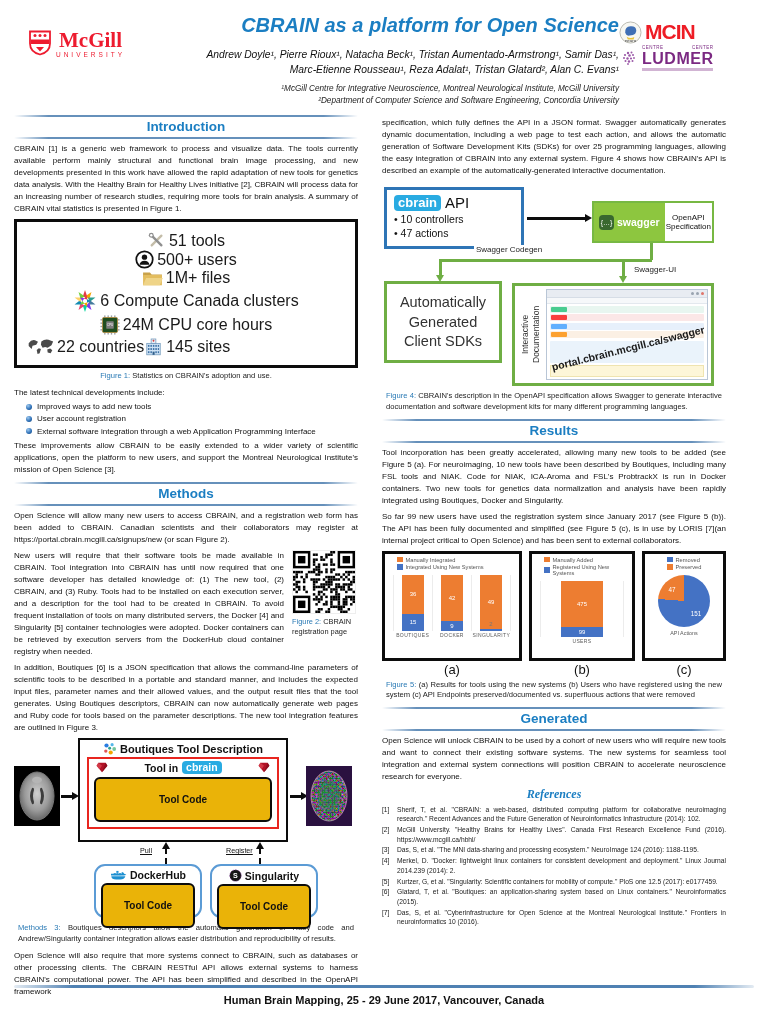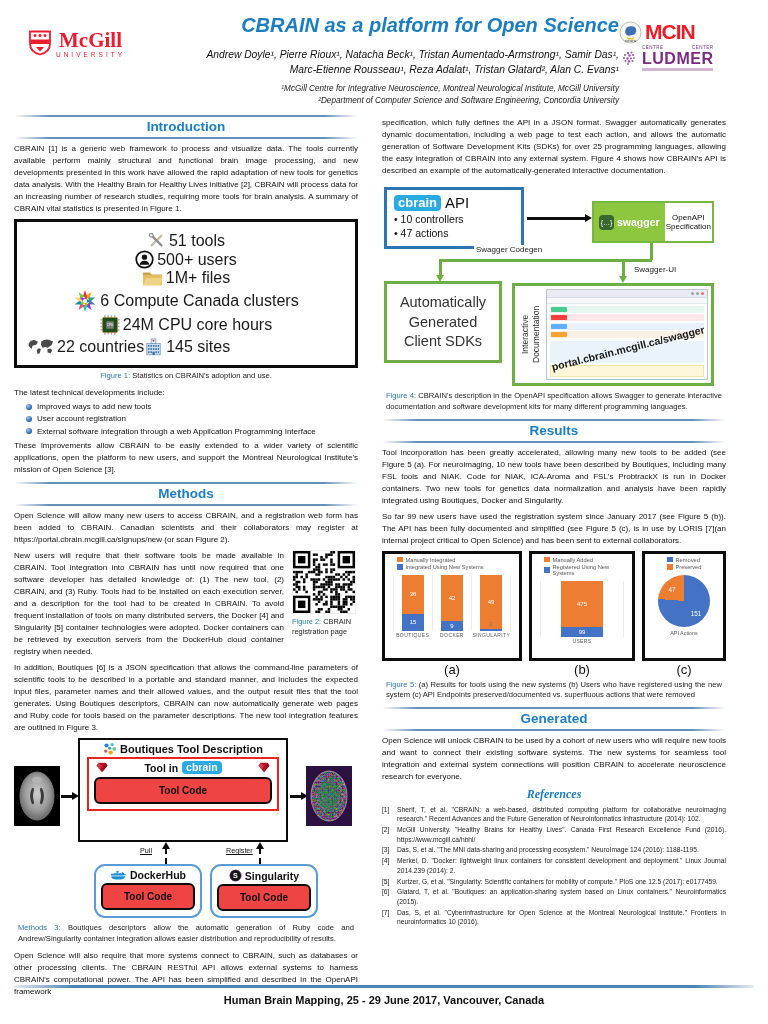--- a/index.html
+++ b/index.html
@@ -62,21 +62,21 @@
   .qr-wrap svg { width:64px; height:64px; display:block; border:1px solid #eee; }
   .qr-cap { font-size:7.4px; line-height:1.35; margin-top:3px; color:#222; }
 
   
   .fig3 { position:relative; height:182px; margin-top:4px; }
   .f3-outer { position:absolute; left:64px; top:0; width:210px; height:104px; border:2.5px solid #0c0c0c; background:#fff; }
   .f3-title { display:flex; align-items:center; justify-content:center; gap:3px; font-weight:bold; font-size:11px; padding:2px 0 1px; }
   .f3-red { margin:0 7px; border:2.5px solid #e8251f; padding:2px 5px 5px; }
   .f3-red-title { display:flex; align-items:center; justify-content:space-between; font-size:10.5px; font-weight:bold; padding:0 2px 3px; }
   .tool-in { display:flex; align-items:center; gap:4px; }
-  .toolcode { border:2px solid #0c0c0c; border-radius:6px; text-align:center; font-weight:bold; font-size:10px; padding:6px 0; background:#ef4444; }
+  .toolcode { border:2px solid #0c0c0c; border-radius:6px; text-align:center; font-weight:bold; font-size:10px; padding:15px 0; background:#eab308; }
   .cbrain-pill { background:#29ABE2; color:#fff; font-weight:bold; border-radius:4px; padding:0 4px 1px; }
   .brain-img { position:absolute; top:28px; width:46px; height:60px; }
   .brain-in { left:0; } .brain-out { left:292px; }
   .f3-arrow { position:absolute; height:2.5px; background:#0c0c0c; }
   .tri-r { position:absolute; width:0; height:0; border-top:4.5px solid transparent; border-bottom:4.5px solid transparent; border-left:7px solid #0c0c0c; }
   .dash-up { position:absolute; width:0; border-left:2px dashed #0c0c0c; height:16px; }
   .tri-u { position:absolute; width:0; height:0; border-left:4px solid transparent; border-right:4px solid transparent; border-bottom:7px solid #0c0c0c; }
   .pull-lbl { position:absolute; font-size:7.2px; color:#111;text-decoration:underline; }
   .f3-cont { position:absolute; top:126px; width:108px; height:54px; border:2.5px solid #5B9BD5; border-radius:11px; background:#fff; padding:2px 5px; }
   .f3-cont-title { display:flex; align-items:flex-end; justify-content:center; gap:3px; font-size:10.5px; font-weight:bold; padding:1px 0 2px; }

